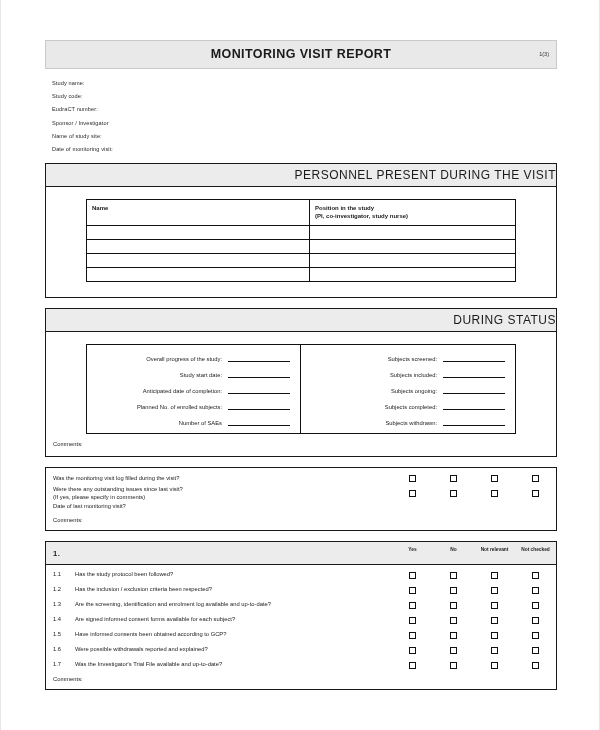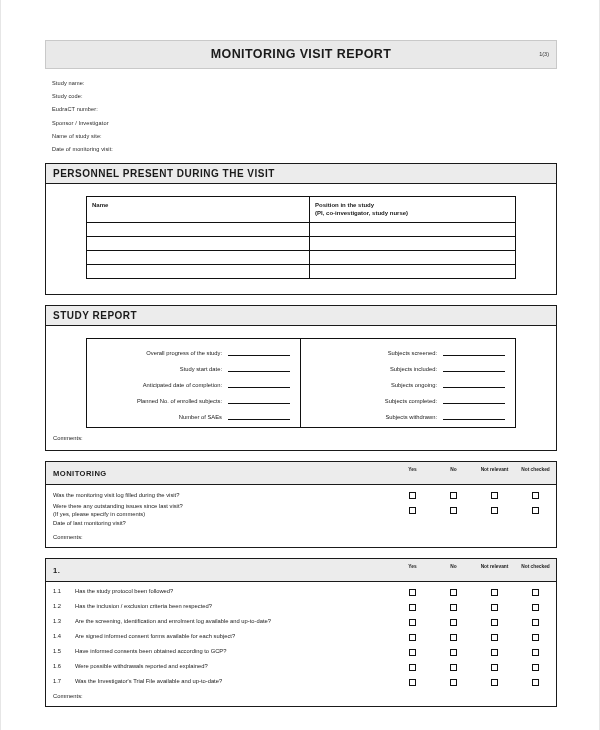--- a/index.html
+++ b/index.html
@@ -72,26 +72,27 @@
   
   .section {
     border: 1px solid #1a1a1a;
     box-sizing: border-box;
     margin-top: 10px;
     background: #fff;
   }
   .section-head {
     background: #ececec;
     border-bottom: 1px solid #1a1a1a;
-    font-size: 10px;
-    font-weight: bold;
+    font-size: 12px;
+    font-weight: normal;
     letter-spacing: 0.5px;
     padding: 4px 0 4px 7px;
     box-sizing: border-box;
     position: relative;
+    text-align: right;
   }
   .section-body {
     padding: 8px 7px 9px 7px;
   }
 
   
   .ptable {
     border-collapse: collapse;
     width: 430px;
     margin: 4px auto 6px auto;
@@ -289,21 +290,21 @@
             <tr>
               <td></td>
               <td></td>
             </tr>
           </tbody>
         </table>
       </div>
     </div>
 
     <div class="section">
-      <div class="section-head">STUDY REPORT</div>
+      <div class="section-head">DURING STATUS</div>
       <div class="section-body">
         <div class="status-box">
 
           <div class="status-col left">
             <div class="status-line">
               <span class="status-label">Overall progress of the study:</span>
               <span class="status-rule"></span>
             </div>
             <div class="status-line">
               <span class="status-label">Study start date:</span>
@@ -345,219 +346,210 @@
               <span class="status-rule"></span>
             </div>
           </div>
 
         </div>
         <div class="comments-line">Comments:</div>
       </div>
     </div>
 
     <div class="section">
+
+      <div class="cl-body">
+        <div class="cl-row">
+          <div class="cl-q">
+            <span class="cl-q-text">Was the monitoring visit log filled during the visit?</span>
+          </div>
+          <div class="cl-cb-cell">
+            <span class="cb"></span>
+            </div>
+          <div class="cl-cb-cell">
+            <span class="cb"></span>
+            </div>
+          <div class="cl-cb-cell">
+            <span class="cb"></span>
+            </div>
+          <div class="cl-cb-cell">
+            <span class="cb"></span>
+            </div>
+        </div>
+
+        <div class="cl-row">
+          <div class="cl-q">
+            <span class="cl-q-text">
+              <span>Were there any outstanding issues since last visit?</span><br>
+              <span>(If yes, please specify in comments)</span>
+            </span>
+          </div>
+          <div class="cl-cb-cell">
+            <span class="cb"></span>
+            </div>
+          <div class="cl-cb-cell">
+            <span class="cb"></span>
+            </div>
+          <div class="cl-cb-cell">
+            <span class="cb"></span>
+            </div>
+          <div class="cl-cb-cell">
+            <span class="cb"></span>
+            </div>
+        </div>
+
+        <div class="cl-note">Date of last monitoring visit?</div>
+        <div class="cl-tail">Comments:</div>
+      </div>
+    </div>
+
+    <div class="section">
       <div class="cl-head">
         <div class="cl-head-title">
-          <span>MONITORING</span>
+          <span class="cl-head-num">1.</span>
         </div>
         <div class="cl-col">Yes</div>
         <div class="cl-col">No</div>
         <div class="cl-col">Not relevant</div>
         <div class="cl-col">Not checked</div>
       </div>
 
       <div class="cl-body">
-        <div class="cl-row">
-          <div class="cl-q">
-            <span class="cl-q-text">Was the monitoring visit log filled during the visit?</span>
-          </div>
-          <div class="cl-cb-cell">
-            <span class="cb"></span>
-            </div>
-          <div class="cl-cb-cell">
-            <span class="cb"></span>
-            </div>
-          <div class="cl-cb-cell">
-            <span class="cb"></span>
-            </div>
-          <div class="cl-cb-cell">
-            <span class="cb"></span>
-            </div>
-        </div>
-
-        <div class="cl-row">
-          <div class="cl-q">
-            <span class="cl-q-text">
-              <span>Were there any outstanding issues since last visit?</span><br>
-              <span>(If yes, please specify in comments)</span>
-            </span>
-          </div>
-          <div class="cl-cb-cell">
-            <span class="cb"></span>
-            </div>
-          <div class="cl-cb-cell">
-            <span class="cb"></span>
-            </div>
-          <div class="cl-cb-cell">
-            <span class="cb"></span>
-            </div>
-          <div class="cl-cb-cell">
-            <span class="cb"></span>
-            </div>
-        </div>
-
-        <div class="cl-note">Date of last monitoring visit?</div>
+
+        <div class="cl-row">
+          <div class="cl-q">
+            <span class="cl-q-num">1.1</span>
+            <span class="cl-q-text">Has the study protocol been followed?</span>
+          </div>
+          <div class="cl-cb-cell">
+              <span class="cb"></span>
+            </div>
+          <div class="cl-cb-cell">
+              <span class="cb"></span>
+            </div>
+          <div class="cl-cb-cell">
+              <span class="cb"></span>
+            </div>
+          <div class="cl-cb-cell">
+              <span class="cb"></span>
+            </div>
+        </div>
+
+        <div class="cl-row">
+          <div class="cl-q">
+            <span class="cl-q-num">1.2</span>
+            <span class="cl-q-text">Has the inclusion / exclusion criteria been respected?</span>
+          </div>
+          <div class="cl-cb-cell">
+              <span class="cb"></span>
+            </div>
+          <div class="cl-cb-cell">
+              <span class="cb"></span>
+            </div>
+          <div class="cl-cb-cell">
+              <span class="cb"></span>
+            </div>
+          <div class="cl-cb-cell">
+              <span class="cb"></span>
+            </div>
+        </div>
+
+        <div class="cl-row">
+          <div class="cl-q">
+            <span class="cl-q-num">1.3</span>
+            <span class="cl-q-text">Are the screening, identification and enrolment log available and up-to-date?</span>
+          </div>
+          <div class="cl-cb-cell">
+              <span class="cb"></span>
+            </div>
+          <div class="cl-cb-cell">
+              <span class="cb"></span>
+            </div>
+          <div class="cl-cb-cell">
+              <span class="cb"></span>
+            </div>
+          <div class="cl-cb-cell">
+              <span class="cb"></span>
+            </div>
+        </div>
+
+        <div class="cl-row">
+          <div class="cl-q">
+            <span class="cl-q-num">1.4</span>
+            <span class="cl-q-text">Are signed informed consent forms available for each subject?</span>
+          </div>
+          <div class="cl-cb-cell">
+              <span class="cb"></span>
+            </div>
+          <div class="cl-cb-cell">
+              <span class="cb"></span>
+            </div>
+          <div class="cl-cb-cell">
+              <span class="cb"></span>
+            </div>
+          <div class="cl-cb-cell">
+              <span class="cb"></span>
+            </div>
+        </div>
+
+        <div class="cl-row">
+          <div class="cl-q">
+            <span class="cl-q-num">1.5</span>
+            <span class="cl-q-text">Have informed consents been obtained according to GCP?</span>
+          </div>
+          <div class="cl-cb-cell">
+              <span class="cb"></span>
+            </div>
+          <div class="cl-cb-cell">
+              <span class="cb"></span>
+            </div>
+          <div class="cl-cb-cell">
+              <span class="cb"></span>
+            </div>
+          <div class="cl-cb-cell">
+              <span class="cb"></span>
+            </div>
+        </div>
+
+        <div class="cl-row">
+          <div class="cl-q">
+            <span class="cl-q-num">1.6</span>
+            <span class="cl-q-text">Were possible withdrawals reported and explained?</span>
+          </div>
+          <div class="cl-cb-cell">
+              <span class="cb"></span>
+            </div>
+          <div class="cl-cb-cell">
+              <span class="cb"></span>
+            </div>
+          <div class="cl-cb-cell">
+              <span class="cb"></span>
+            </div>
+          <div class="cl-cb-cell">
+              <span class="cb"></span>
+            </div>
+        </div>
+
+        <div class="cl-row">
+          <div class="cl-q">
+            <span class="cl-q-num">1.7</span>
+            <span class="cl-q-text">Was the Investigator's Trial File available and up-to-date?</span>
+          </div>
+          <div class="cl-cb-cell">
+              <span class="cb"></span>
+            </div>
+          <div class="cl-cb-cell">
+              <span class="cb"></span>
+            </div>
+          <div class="cl-cb-cell">
+              <span class="cb"></span>
+            </div>
+          <div class="cl-cb-cell">
+              <span class="cb"></span>
+            </div>
+        </div>
+
         <div class="cl-tail">Comments:</div>
       </div>
     </div>
 
-    <div class="section">
-      <div class="cl-head">
-        <div class="cl-head-title">
-          <span class="cl-head-num">1.</span>
-        </div>
-        <div class="cl-col">Yes</div>
-        <div class="cl-col">No</div>
-        <div class="cl-col">Not relevant</div>
-        <div class="cl-col">Not checked</div>
-      </div>
-
-      <div class="cl-body">
-
-        <div class="cl-row">
-          <div class="cl-q">
-            <span class="cl-q-num">1.1</span>
-            <span class="cl-q-text">Has the study protocol been followed?</span>
-          </div>
-          <div class="cl-cb-cell">
-              <span class="cb"></span>
-            </div>
-          <div class="cl-cb-cell">
-              <span class="cb"></span>
-            </div>
-          <div class="cl-cb-cell">
-              <span class="cb"></span>
-            </div>
-          <div class="cl-cb-cell">
-              <span class="cb"></span>
-            </div>
-        </div>
-
-        <div class="cl-row">
-          <div class="cl-q">
-            <span class="cl-q-num">1.2</span>
-            <span class="cl-q-text">Has the inclusion / exclusion criteria been respected?</span>
-          </div>
-          <div class="cl-cb-cell">
-              <span class="cb"></span>
-            </div>
-          <div class="cl-cb-cell">
-              <span class="cb"></span>
-            </div>
-          <div class="cl-cb-cell">
-              <span class="cb"></span>
-            </div>
-          <div class="cl-cb-cell">
-              <span class="cb"></span>
-            </div>
-        </div>
-
-        <div class="cl-row">
-          <div class="cl-q">
-            <span class="cl-q-num">1.3</span>
-            <span class="cl-q-text">Are the screening, identification and enrolment log available and up-to-date?</span>
-          </div>
-          <div class="cl-cb-cell">
-              <span class="cb"></span>
-            </div>
-          <div class="cl-cb-cell">
-              <span class="cb"></span>
-            </div>
-          <div class="cl-cb-cell">
-              <span class="cb"></span>
-            </div>
-          <div class="cl-cb-cell">
-              <span class="cb"></span>
-            </div>
-        </div>
-
-        <div class="cl-row">
-          <div class="cl-q">
-            <span class="cl-q-num">1.4</span>
-            <span class="cl-q-text">Are signed informed consent forms available for each subject?</span>
-          </div>
-          <div class="cl-cb-cell">
-              <span class="cb"></span>
-            </div>
-          <div class="cl-cb-cell">
-              <span class="cb"></span>
-            </div>
-          <div class="cl-cb-cell">
-              <span class="cb"></span>
-            </div>
-          <div class="cl-cb-cell">
-              <span class="cb"></span>
-            </div>
-        </div>
-
-        <div class="cl-row">
-          <div class="cl-q">
-            <span class="cl-q-num">1.5</span>
-            <span class="cl-q-text">Have informed consents been obtained according to GCP?</span>
-          </div>
-          <div class="cl-cb-cell">
-              <span class="cb"></span>
-            </div>
-          <div class="cl-cb-cell">
-              <span class="cb"></span>
-            </div>
-          <div class="cl-cb-cell">
-              <span class="cb"></span>
-            </div>
-          <div class="cl-cb-cell">
-              <span class="cb"></span>
-            </div>
-        </div>
-
-        <div class="cl-row">
-          <div class="cl-q">
-            <span class="cl-q-num">1.6</span>
-            <span class="cl-q-text">Were possible withdrawals reported and explained?</span>
-          </div>
-          <div class="cl-cb-cell">
-              <span class="cb"></span>
-            </div>
-          <div class="cl-cb-cell">
-              <span class="cb"></span>
-            </div>
-          <div class="cl-cb-cell">
-              <span class="cb"></span>
-            </div>
-          <div class="cl-cb-cell">
-              <span class="cb"></span>
-            </div>
-        </div>
-
-        <div class="cl-row">
-          <div class="cl-q">
-            <span class="cl-q-num">1.7</span>
-            <span class="cl-q-text">Was the Investigator's Trial File available and up-to-date?</span>
-          </div>
-          <div class="cl-cb-cell">
-              <span class="cb"></span>
-            </div>
-          <div class="cl-cb-cell">
-              <span class="cb"></span>
-            </div>
-          <div class="cl-cb-cell">
-              <span class="cb"></span>
-            </div>
-          <div class="cl-cb-cell">
-              <span class="cb"></span>
-            </div>
-        </div>
-
-        <div class="cl-tail">Comments:</div>
-      </div>
-    </div>
-
   </div>
 </div>
 
 </body></html>

